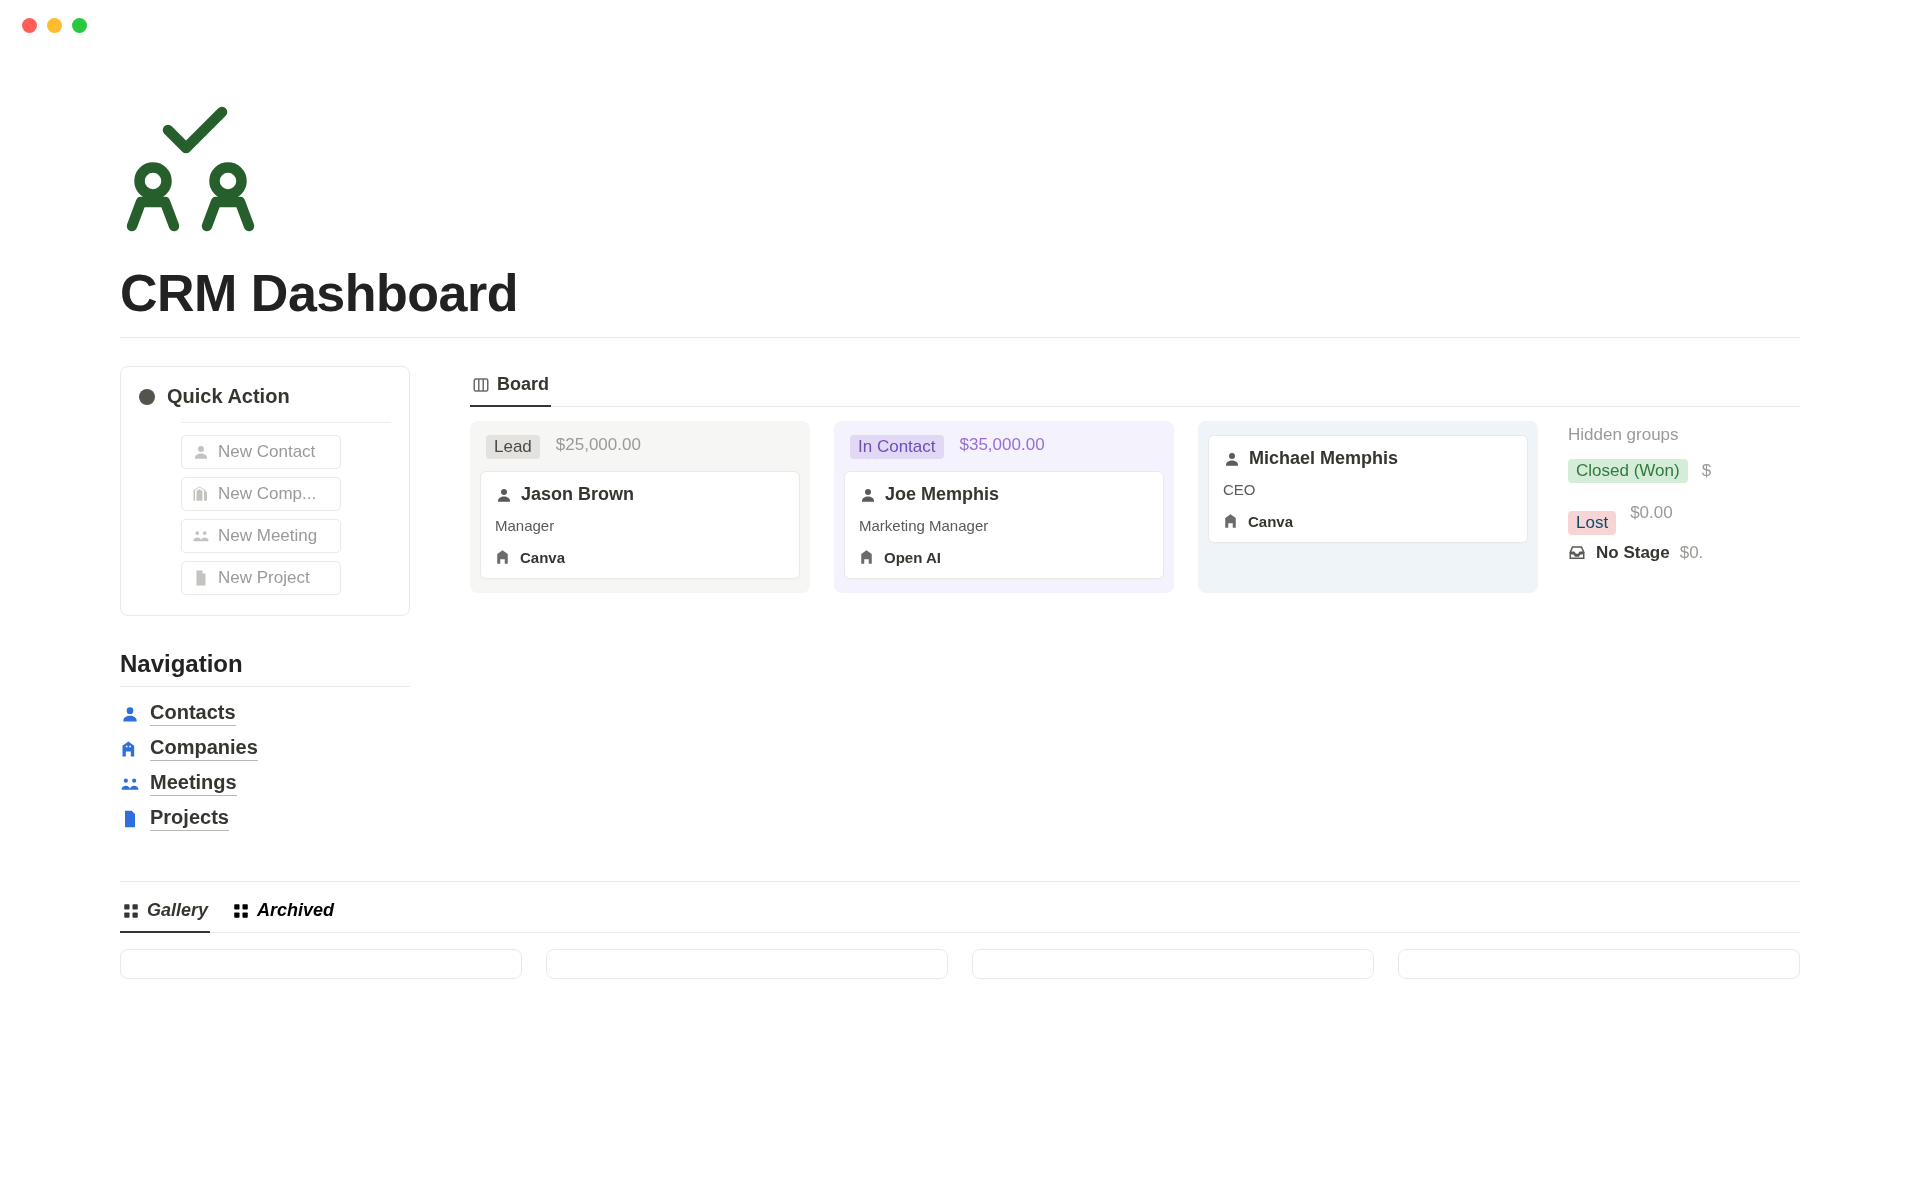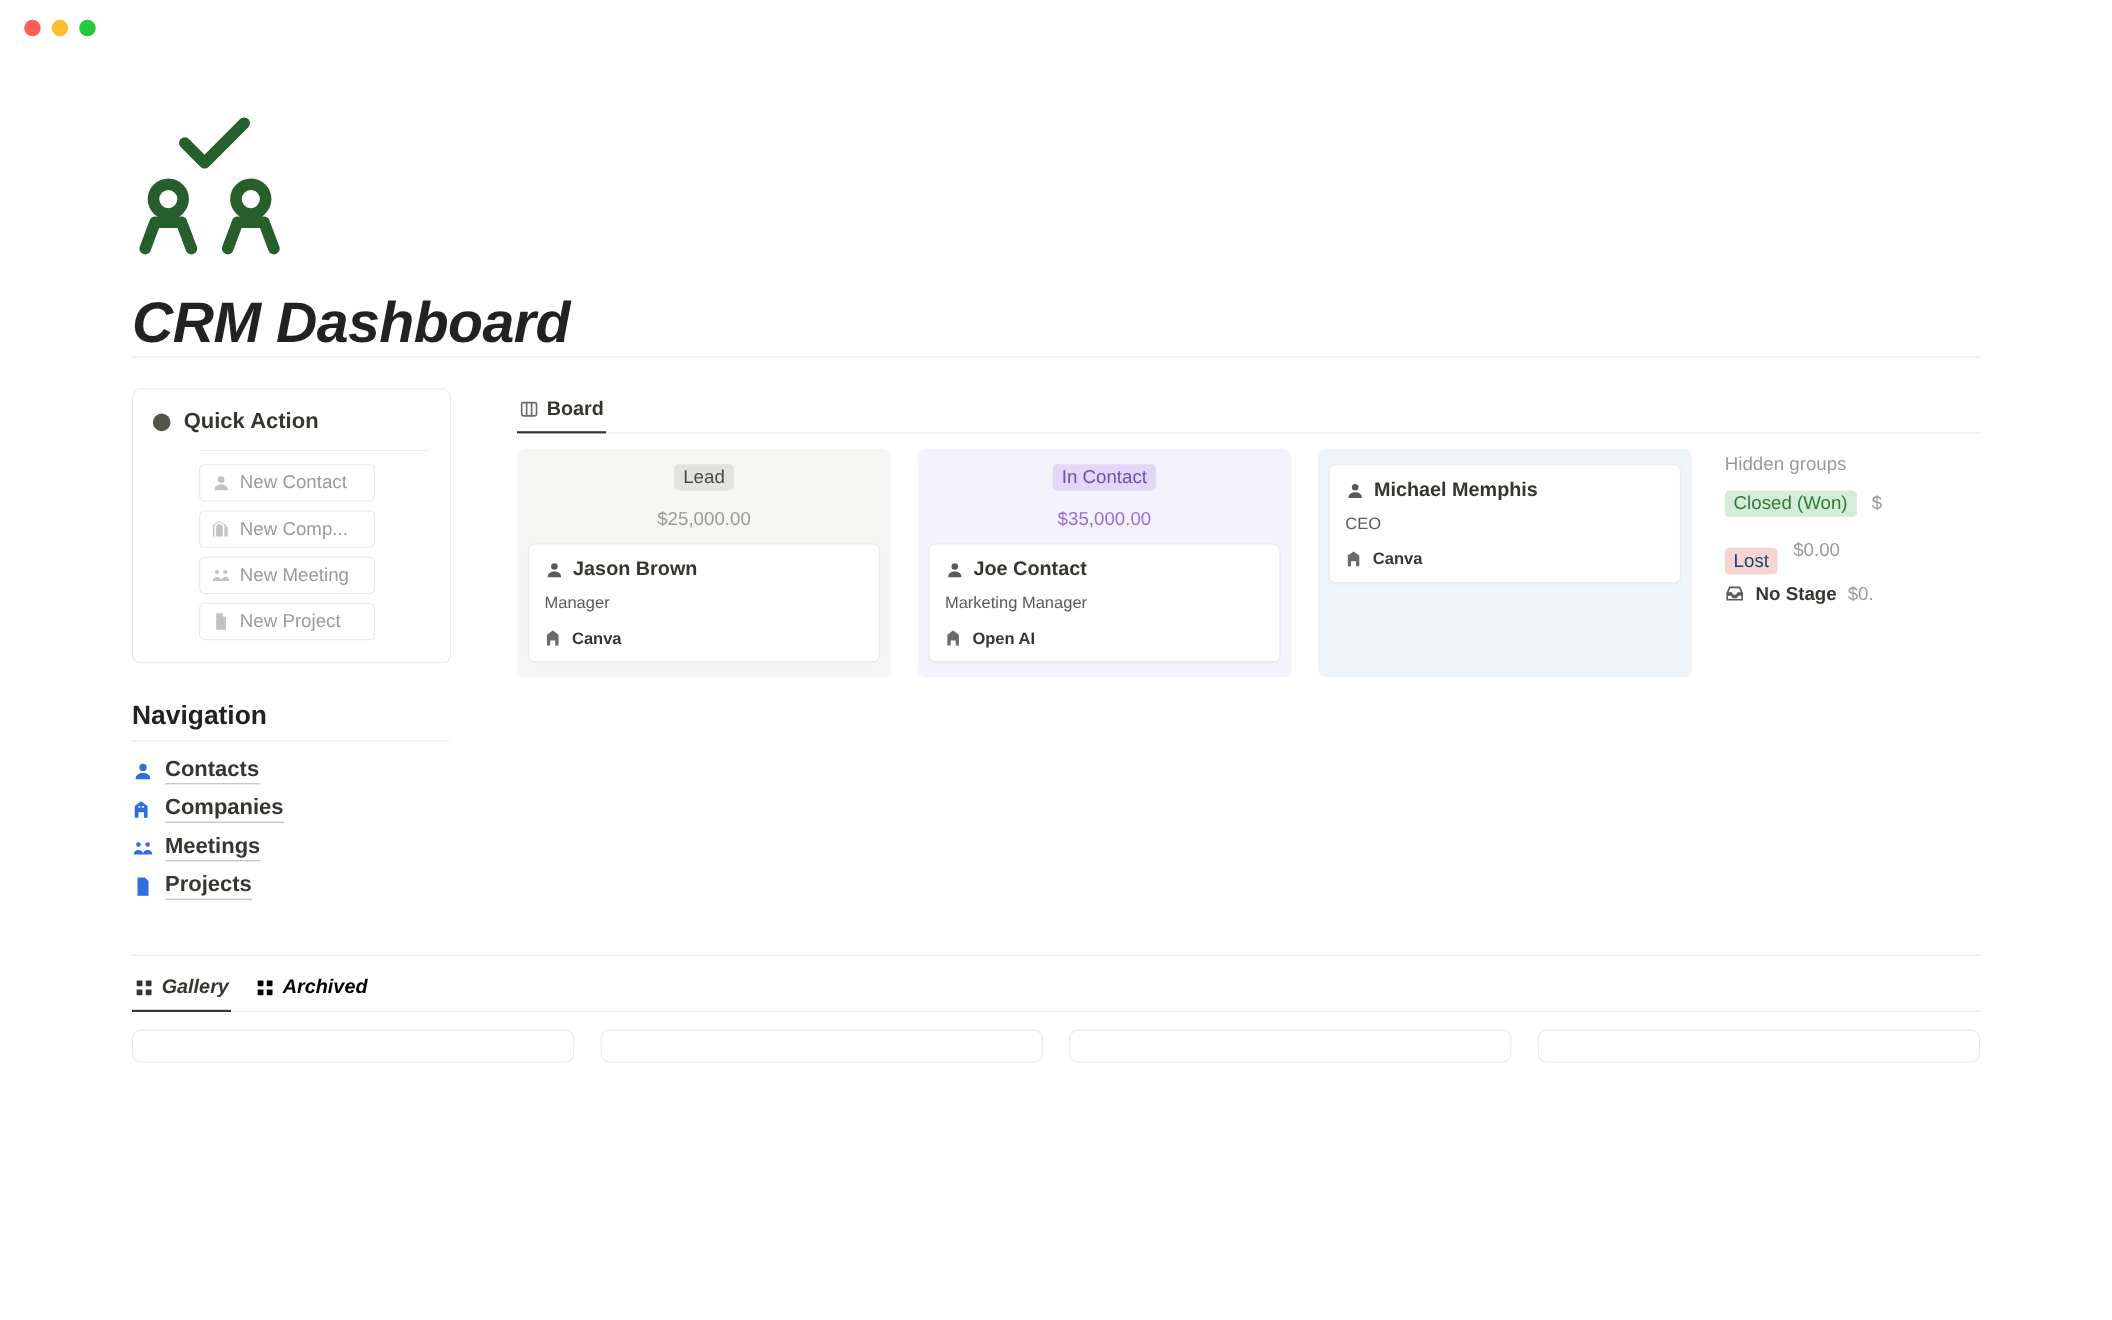--- a/index.html
+++ b/index.html
@@ -28,22 +28,22 @@
   }
 
   .hero-icon {
     margin-bottom: 6px;
   }
 
   .page-title {
     font-size: 52px;
     font-weight: 700;
     color: #222;
+    margin-bottom: 14px;
     letter-spacing: -0.5px;
-    font-style: italic;
   }
 
   .divider {
     height: 1px;
     background: #e9e9e7;
     margin-bottom: 28px;
   }
 
   .layout {
     display: flex;
@@ -167,24 +167,23 @@
     flex-shrink: 0;
     border-radius: 8px;
     padding: 14px 10px 14px 10px;
   }
   .col-lead { background: #f6f6f5; }
   .col-contact { background: #f4f2fc; }
   .col-neg { background: #eef4f8; }
 
   .col-header {
     display: flex;
-    align-items: center;
+    align-items: flex-start;
     gap: 16px;
     padding: 0 6px 12px 6px;
-    flex-direction: column;
   }
   .stage-badge {
     display: inline-block;
     padding: 2px 8px;
     border-radius: 4px;
     font-size: 17px;
     font-weight: 500;
   }
   .badge-lead { background: #e3e2df; color: #4a4a47; }
   .badge-contact { background: #e2d7f5; color: #6c4fb5; }
@@ -436,21 +435,21 @@
           <div class="col-header">
             <span class="stage-badge badge-contact">In Contact</span>
             <span class="col-amount amount-purple">$35,000.00</span>
           </div>
           <div class="card">
             <div class="card-title-row">
               <svg class="icon16" viewBox="0 0 24 24" fill="#5a5a57">
                   <circle cx="12" cy="8" r="4"></circle>
                   <path d="M4 20c0-4 4-6 8-6s8 2 8 6v1H4z"></path>
                 </svg>
-              <span class="card-title">Joe Contact</span>
+              <span class="card-title">Joe Memphis</span>
             </div>
             <div class="card-sub">Marketing Manager</div>
             <div class="card-company">
               <svg class="icon16" viewBox="0 0 24 24">
                   <path d="M3 21V8l7-5 7 5v13h-4v-6H7v6H3z"></path>
                 </svg>
               <span>Open AI</span>
             </div>
           </div>
         </div>

